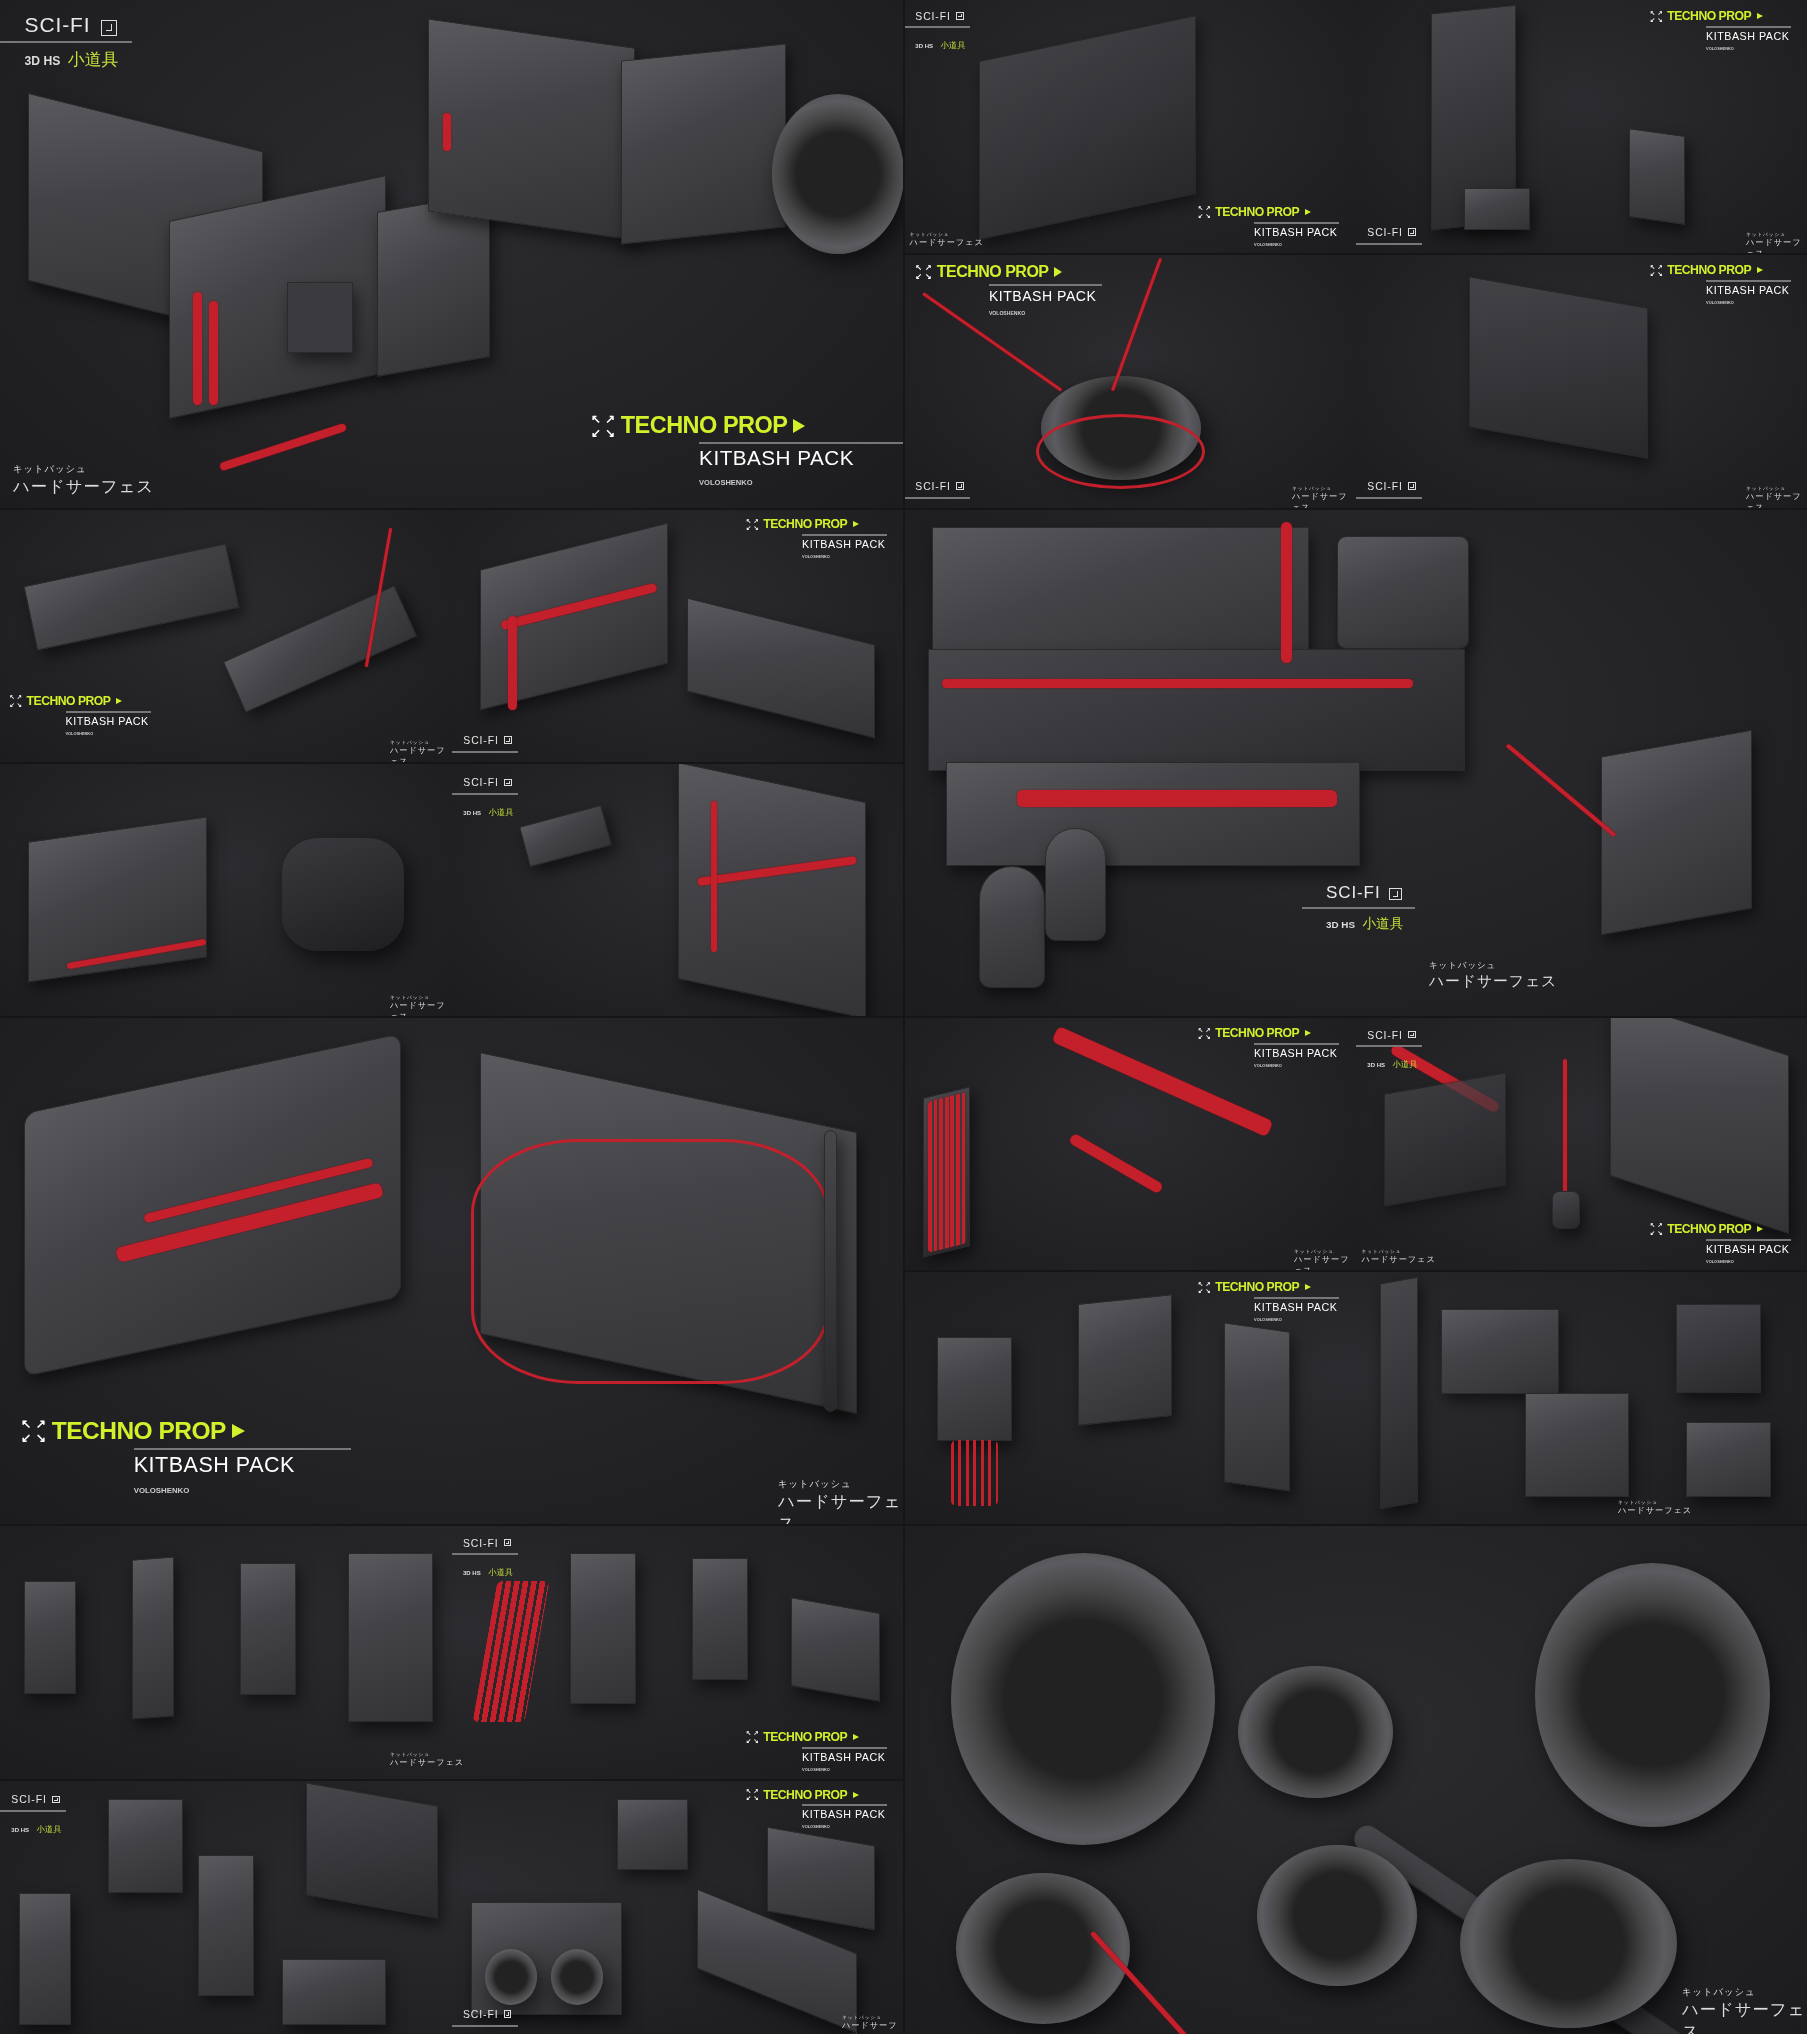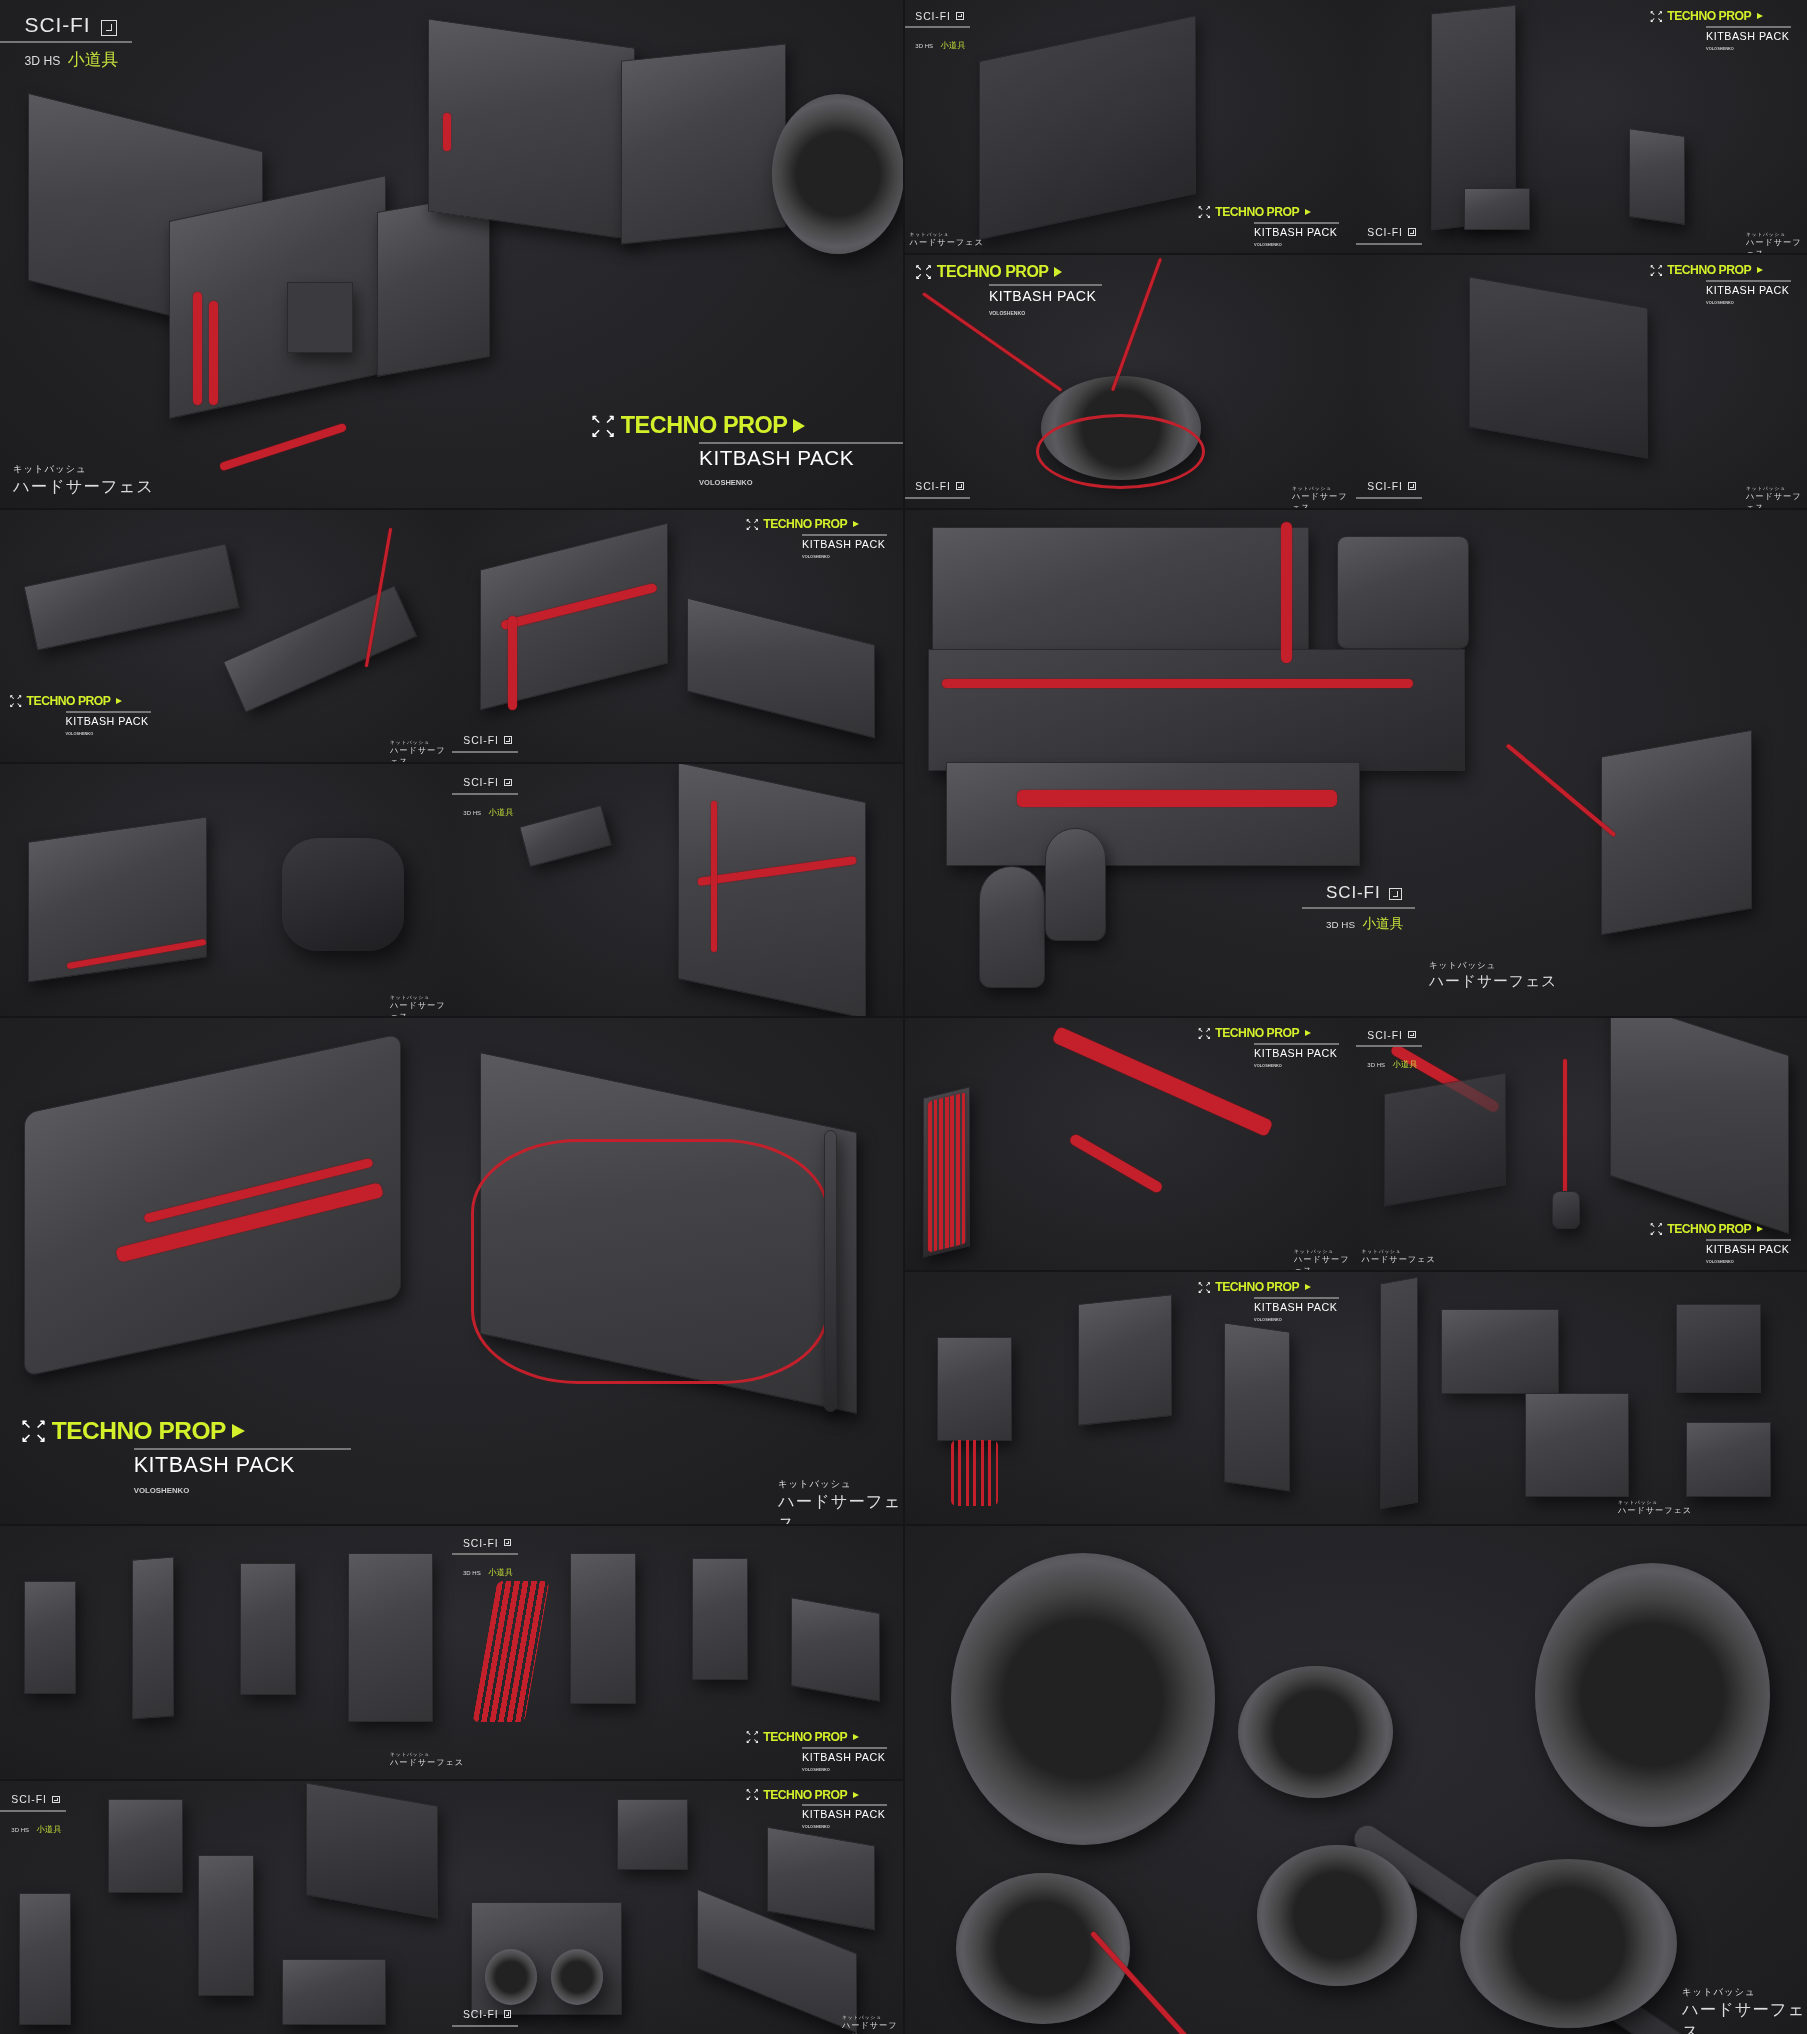--- a/index.html
+++ b/index.html
@@ -7,21 +7,21 @@
   .panel { position: absolute; background: radial-gradient(ellipse at 50% 40%, #2c2c30 0%, #232326 55%, #1c1c1f 100%); overflow: hidden; }
   .sep-h { position:absolute; height:1.9px; background:#151517; }
   .sep-v { position:absolute; width:1.9px; background:#151517; }
 
   
   .scifi { position:absolute; color:#e8e8e8; }
   .scifi .t { font-size: var(--fs, 19px); letter-spacing: 0.9px; display:inline-block; }
   .scifi .box { display:inline-block; width: calc(var(--fs,19px)*0.75); height: calc(var(--fs,19px)*0.75); border: 1.9px solid #ddd; margin-left: calc(var(--fs,19px)*0.5); vertical-align: middle; position:relative; }
   .scifi .box::after { content:""; position:absolute; left:25%; top:20%; width:40%; height:45%; border-right:1.9px solid #ddd; border-bottom:1.9px solid #ddd; }
   .scifi .rule { height:1.9px; background:#777; margin: 3.8px 0 5.6px 0; width: calc(var(--fs,19px)*5.4); }
-  .scifi .sub { font-size: calc(var(--fs,19px)*0.58); font-weight:normal; color:#ddd;margin-top:16px; }
+  .scifi .sub { font-size: calc(var(--fs,19px)*0.58); font-weight:bold; color:#ddd;margin-top:16px; }
   .scifi .jp { font-size: calc(var(--fs,19px)*0.8); color:#c8e23a; margin-left:7.5px; }
 
   .kit { position:absolute; color:#ddd; }
   .kit .small { font-size: var(--ks, 9.4px); letter-spacing:0.9px; }
   .kit .big { font-size: calc(var(--ks,9.4px)*1.75); letter-spacing:0.9px; }
 
   .techno { position:absolute; color:#fff; }
   .techno .row { display:flex; align-items:center; }
   .techno .arrows { width: calc(var(--ts,22.6px)*1.1); height: calc(var(--ts,22.6px)*1.1); position:relative; margin-right:3.8px; }
   .techno .arrows span { position:absolute; width:45%; height:45%; font-size: calc(var(--ts,22.6px)*0.5); line-height:1; color:#fff; font-weight:bold; }

